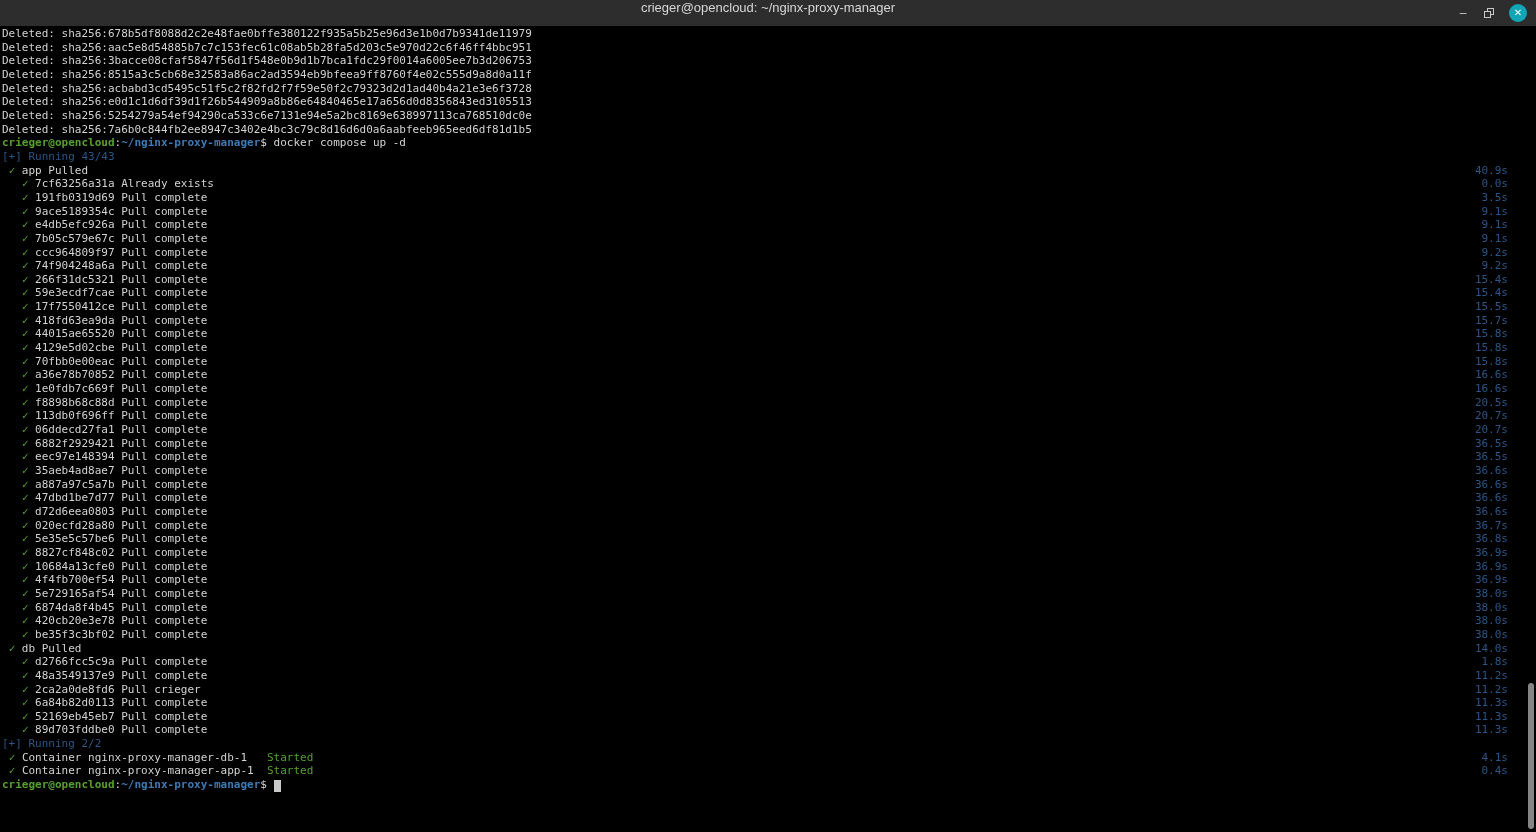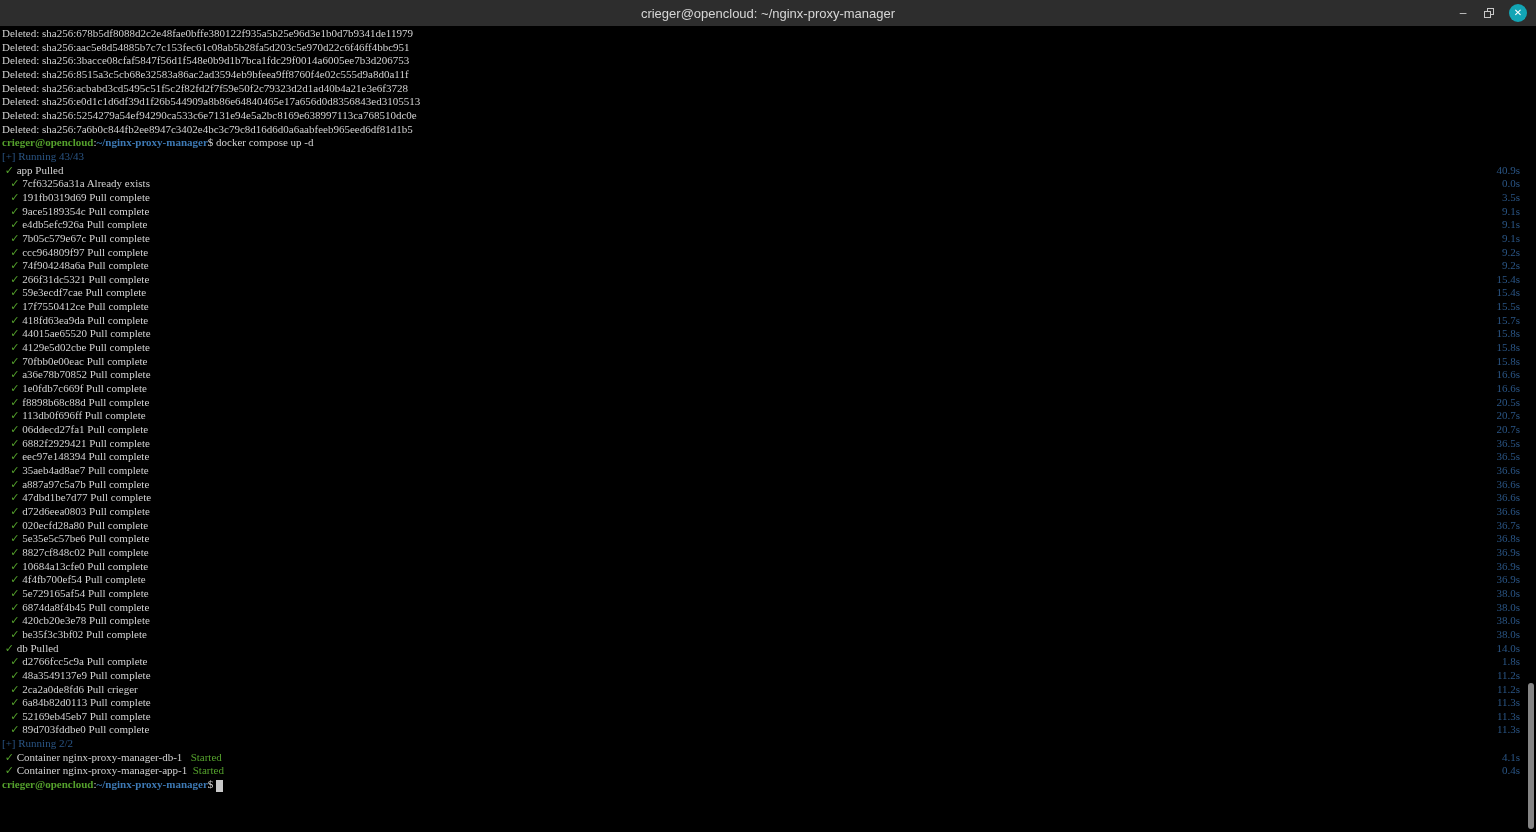--- a/index.html
+++ b/index.html
@@ -4,39 +4,39 @@
 <style>
   :root{
     --bg:#000000; --fg:#d2d2d2; --green:#54a02c; --dblue:#2a5585; --pblue:#3d79b4;
     --tbg:#2d2d2d; --tfg:#d6d6d6; --teal:#12a5b5; --sbar:#858585; --cursor:#c9c9c9;
   }
   *{box-sizing:border-box;}
   html,body{margin:0;padding:0;}
   body{width:1536px;height:832px;overflow:hidden;background:var(--bg);}
 
   
-  .titlebar{height:26px;background:var(--tbg);position:relative;display:flex;align-items:center;}
+  .titlebar{height:26px;background:var(--tbg);position:relative;display:flex;}
   .titlebar .title{position:absolute;left:0;right:0;text-align:center;
     font:13px "Liberation Sans",sans-serif;color:var(--tfg);pointer-events:none;}
   .controls{margin-left:auto;display:flex;align-items:center;gap:15px;padding-right:9px;z-index:2;}
   .btn-min{color:#c8c8c8;font:12px "Liberation Sans",sans-serif;width:12px;text-align:center;cursor:default;}
   .btn-restore{width:10px;height:10px;position:relative;display:inline-block;}
   .btn-restore .back{position:absolute;top:0;left:3px;width:7px;height:7px;border:1px solid #c8c8c8;}
   .btn-restore .front{position:absolute;top:3px;left:0;width:7px;height:7px;border:1px solid #c8c8c8;background:var(--tbg);}
   .btn-close{width:18px;height:18px;border-radius:50%;background:var(--teal);color:#ffffff;
     display:flex;align-items:center;justify-content:center;
     font:bold 10px "DejaVu Sans",sans-serif;line-height:1;}
 
   
   .term{position:absolute;top:26px;left:0;right:0;bottom:0;background:var(--bg);
     font:11px/13.661px "DejaVu Sans Mono",monospace;color:var(--fg);
     padding:1px 0 0 2px;overflow:hidden;}
-  .ln{display:flex;white-space:pre;height:13.661px;font-family:Liberation Serif, serif;}
+  .ln{display:flex;white-space:pre;height:13.661px;}
   .lt{white-space:pre;}
-  .rt{margin-left:auto;padding-right:16px;color:var(--dblue);white-space:pre;}
+  .rt{margin-left:auto;padding-right:28px;color:var(--dblue);white-space:pre;}
   .g{color:var(--green);margin-top:28px;}
   .dblue{color:var(--dblue);}
   .p{color:var(--pblue);font-weight:bold;}
   .bold{font-weight:bold;}
   .cursor{display:inline-block;width:7px;height:12px;background:var(--cursor);
     vertical-align:middle;margin-top:1px;}
 
   
   .sb-thumb{position:absolute;right:2px;top:683px;width:6px;height:146px;
     background:var(--sbar);border-radius:3px;z-index:3;}

